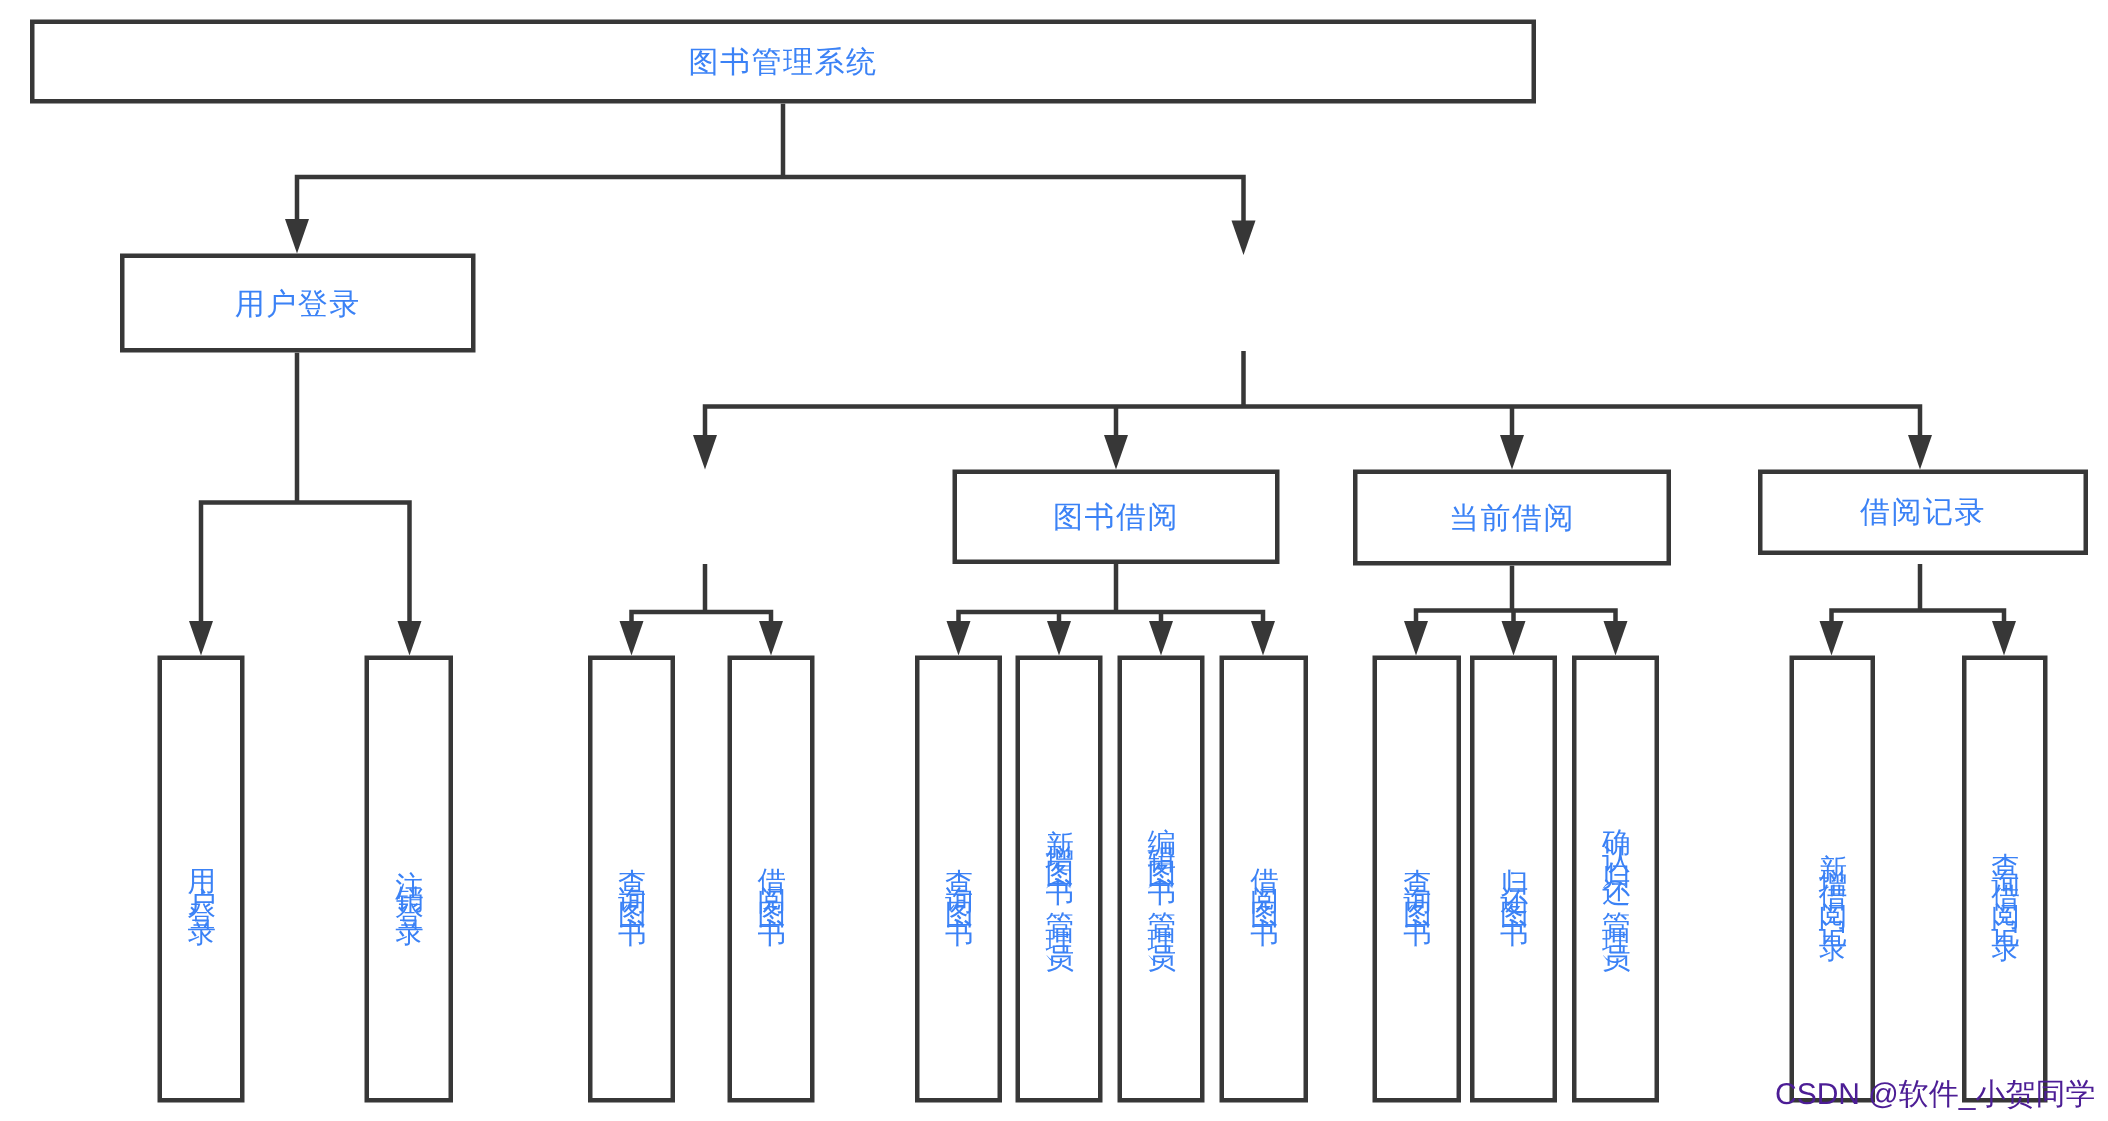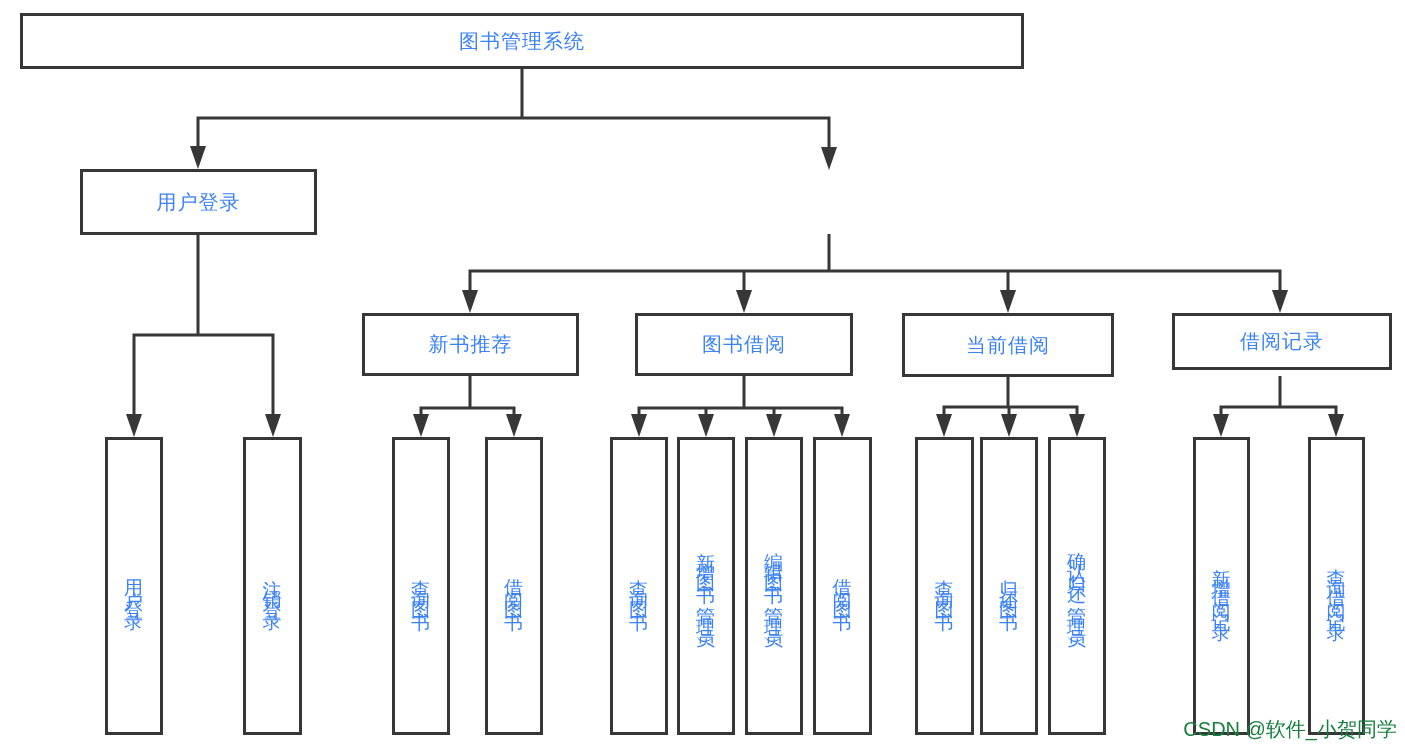--- a/index.html
+++ b/index.html
@@ -41,21 +41,21 @@
     text-orientation: mixed;
     font-size: 19px;
     letter-spacing: 11px;
     line-height: 1;
   }
   .watermark {
     position: absolute;
     right: 8px;
     bottom: 4px;
     font-size: 20px;
-    color: #15803d;
+    color: #4c1d95;
     white-space: nowrap;
   }
 </style>
 </head>
 <body>
 
 <div class="canvas">
 
   <svg class="wires" width="1405" height="747" viewBox="0 0 1405 747" xmlns="http://www.w3.org/2000/svg">
     <g stroke="#373737" stroke-width="3" fill="none">
@@ -101,23 +101,20 @@
   </svg>
 
   <div class="box h" style="left:20px; top:13px; width:1004px; height:56px;">
     <span>图书管理系统</span>
   </div>
 
   <div class="box h" style="left:80px; top:169px; width:237px; height:66px;">
     <span>用户登录</span>
   </div>
 
-  <div class="box h" style="left:362px; top:313px; width:217px; height:63px;">
-    <span>新书推荐</span>
-  </div>
   <div class="box h" style="left:902px; top:313px; width:212px; height:64px;">
     <span>当前借阅</span>
   </div>
   <div class="box h" style="left:635px; top:313px; width:218px; height:63px;">
     <span>图书借阅</span>
   </div>
   <div class="box h" style="left:1172px; top:313px; width:220px; height:57px;">
     <span>借阅记录</span>
   </div>
 

